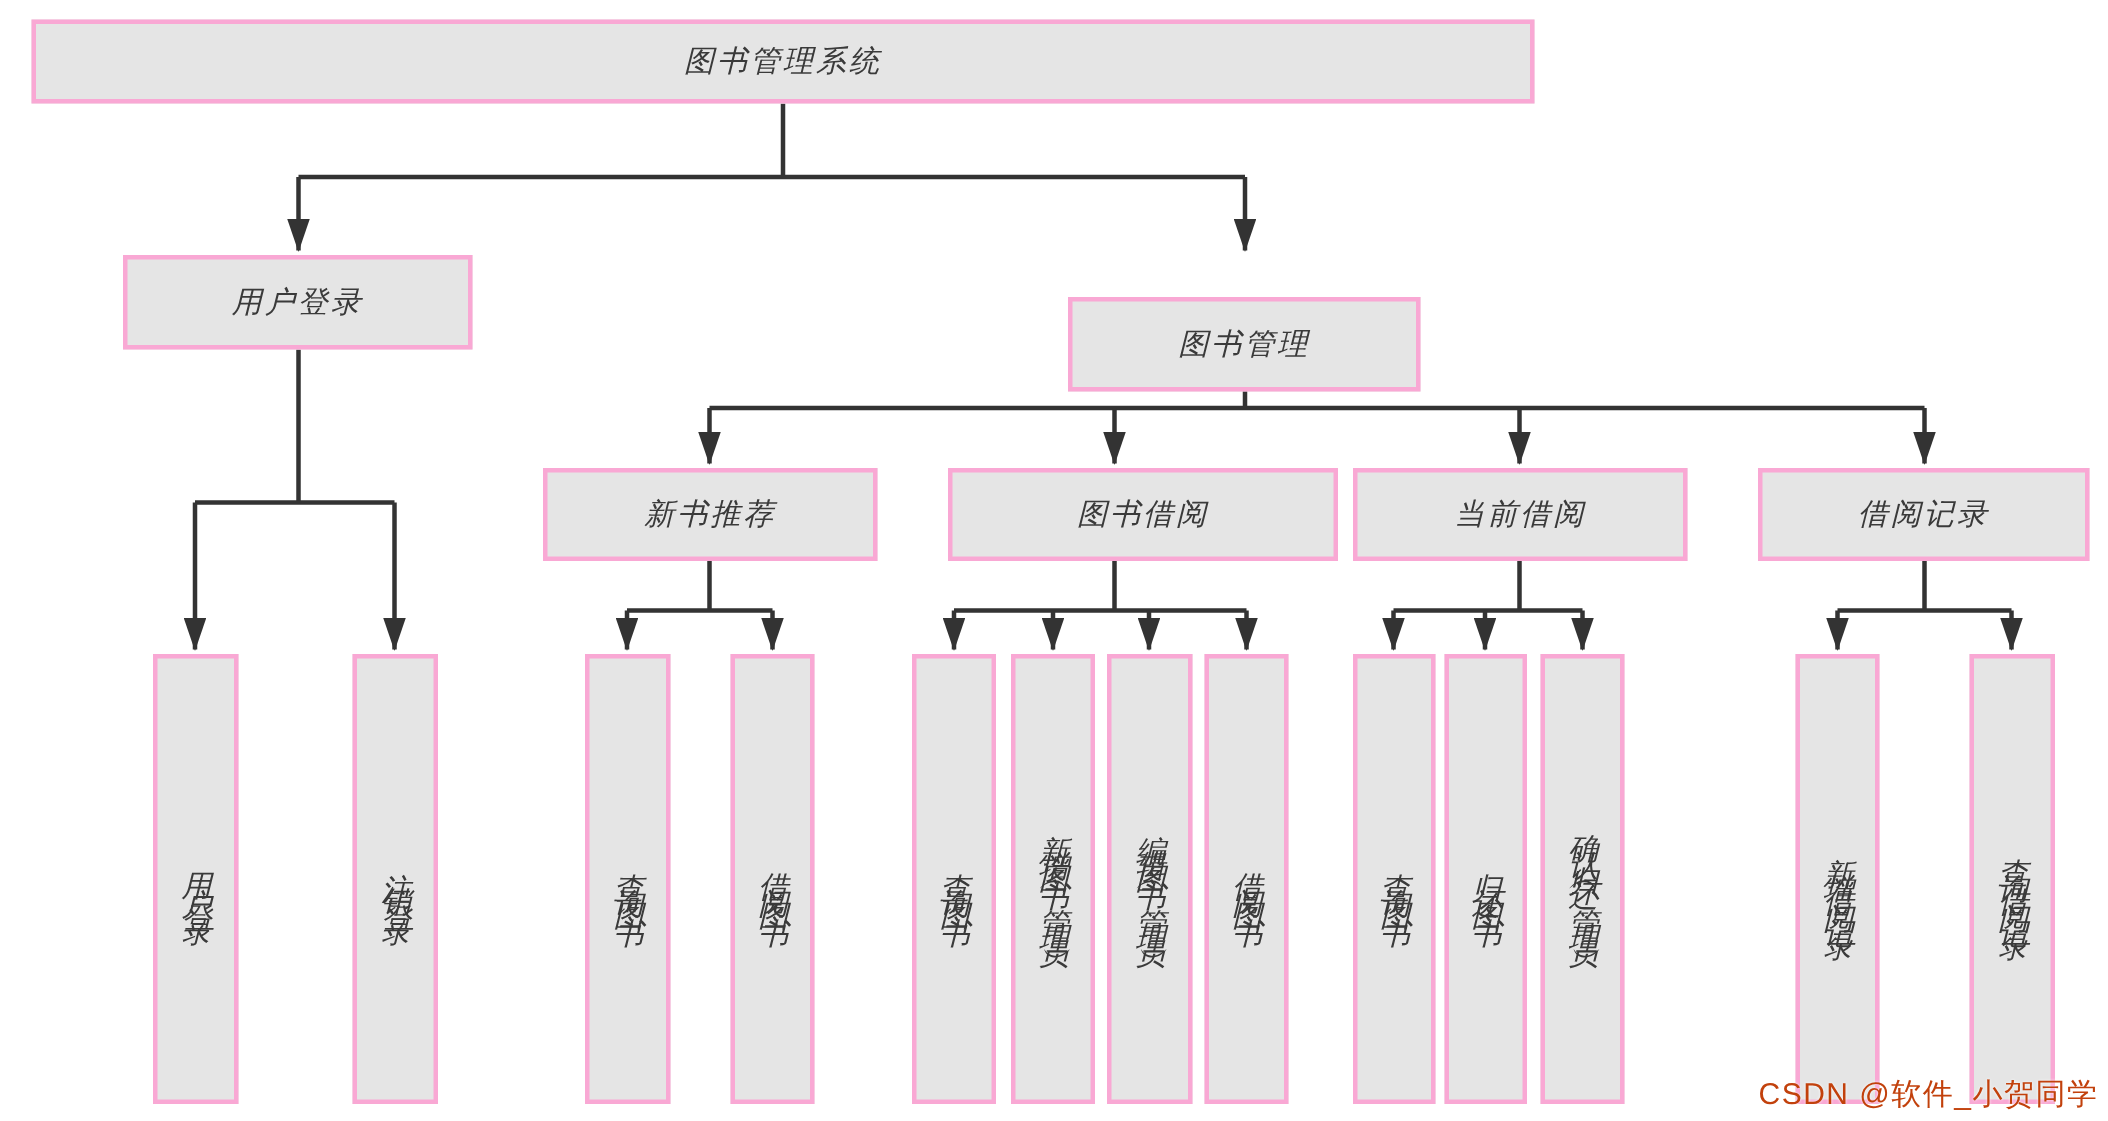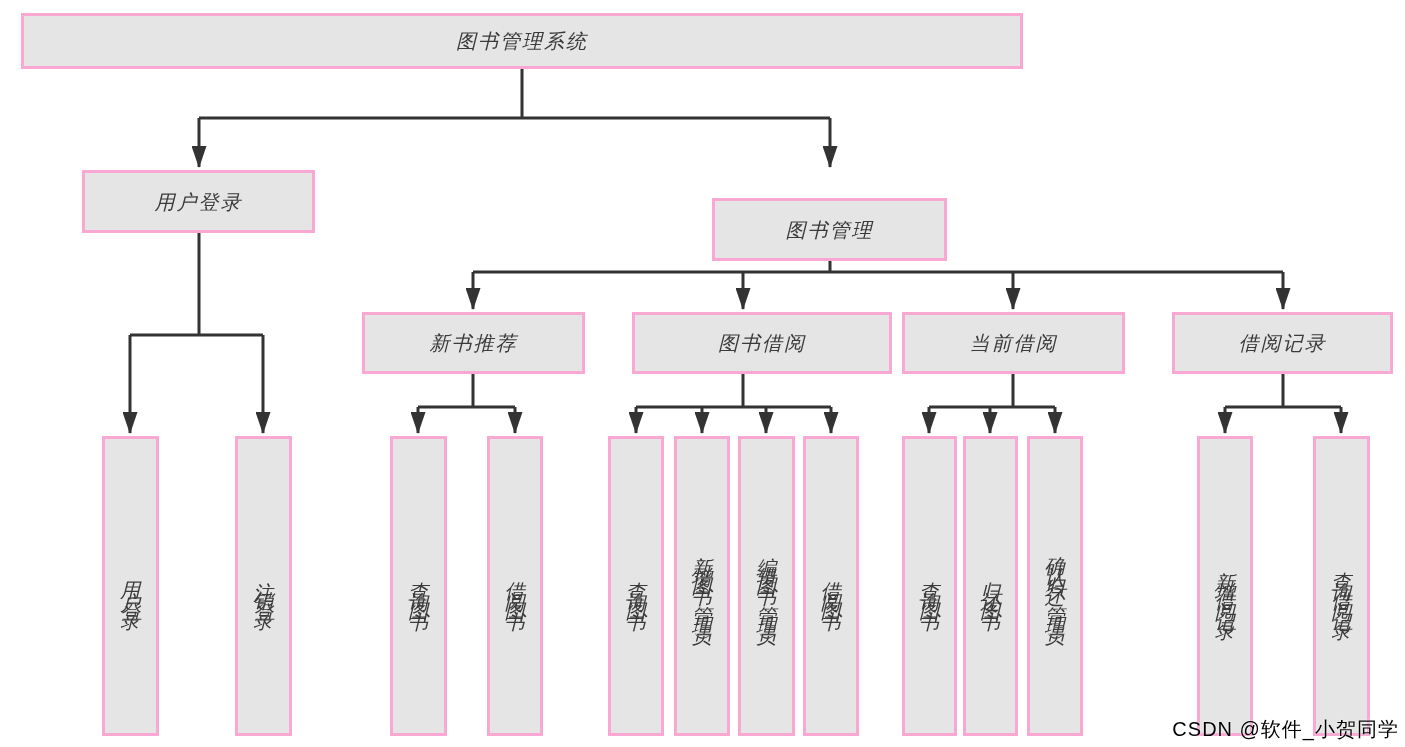--- a/index.html
+++ b/index.html
@@ -43,21 +43,21 @@
     letter-spacing:10px;
     font-size:20px;
   }
   #watermark{
     position:absolute;
     right:6px;
     bottom:4px;
     z-index:2;
     font-size:20px;
     letter-spacing:1px;
-    color:#000000;
+    color:#c2410c;
     text-shadow:0 0 2px #ffffff;
     white-space:nowrap;
   }
 </style>
 </head>
 <body>
 
 <div id="canvas">
   <svg id="connectors" viewBox="0 0 1405 747" xmlns="http://www.w3.org/2000/svg">
     <defs>

